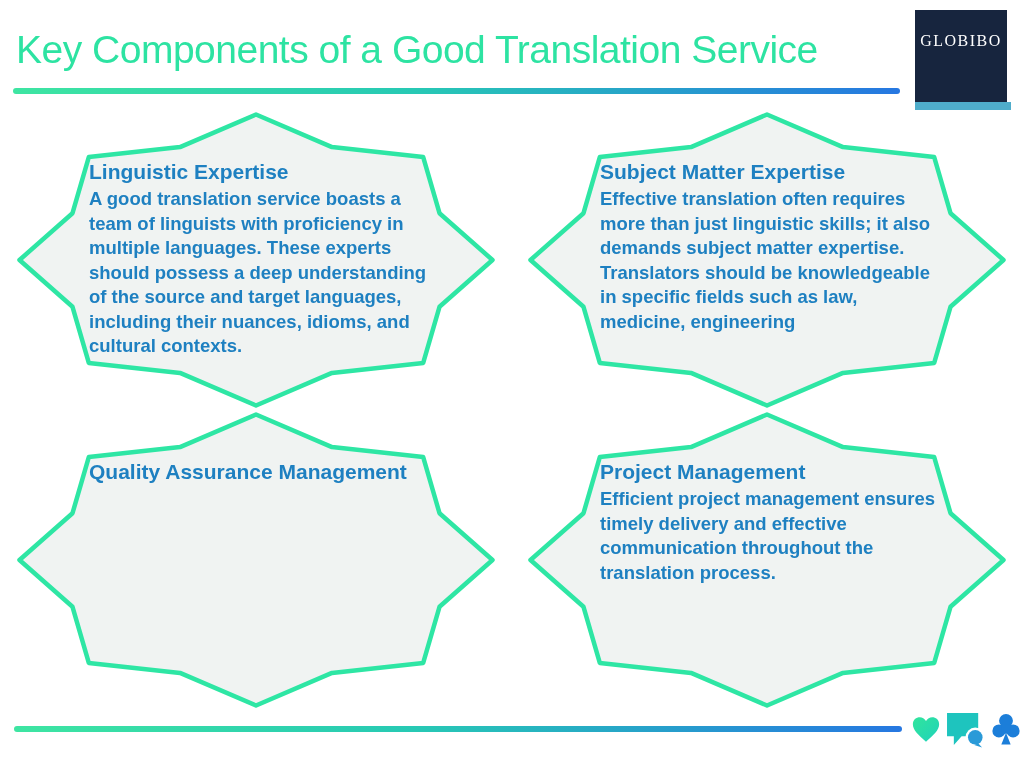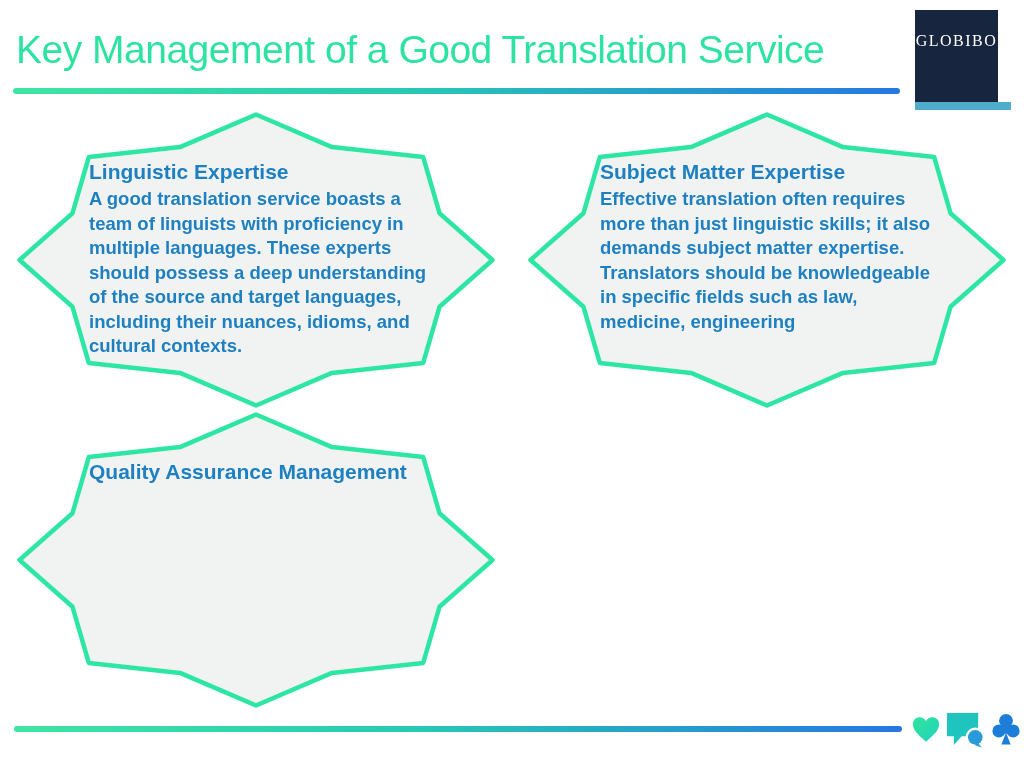--- a/index.html
+++ b/index.html
@@ -8,21 +8,21 @@
 
   
   .title{position:absolute;left:16px;top:28px;margin:0;font-size:39px;font-weight:500;
          color:#2de3a2;white-space:nowrap;letter-spacing:-0.5px;}
   .rule{position:absolute;height:6px;border-radius:3px;
         background:linear-gradient(90deg,#3ee5a2 0%,#27c9b4 45%,#2677e1 100%);}
   .rule-top{left:13px;top:88px;width:887px;}
   .rule-bottom{left:14px;top:726px;width:888px;}
 
   .logo{position:absolute;left:915px;top:10px;width:96px;height:100px;}
-  .logo-box{width:83px;height:92px;background:#17253e;display:flex;justify-content:center;
+  .logo-box{width:92px;height:92px;background:#17253e;display:flex;justify-content:center;
             align-items:flex-start;}
   .logo-text{margin-top:22px;color:#ffffff;font-family:"Liberation Serif",serif;
              font-size:16px;letter-spacing:1.5px;}
   .logo-strip{width:96px;height:8px;background:#4fadcb;}
 
   
   .badge{position:absolute;width:478px;height:296px;}
   .badge-b1{left:17px;top:112px;}
   .badge-b2{left:528px;top:112px;}
   .badge-b3{left:17px;top:412px;}
@@ -35,21 +35,21 @@
 
   
   .icons{position:absolute;left:911px;top:711px;display:flex;align-items:center;gap:4px;}
   .icons svg{display:block;}
 </style>
 </head>
 <body>
 
 <div class="slide">
 
-  <h1 class="title">Key Management of a Good Translation Service</h1>
+  <h1 class="title">Key Components of a Good Translation Service</h1>
 
   <div class="logo">
     <div class="logo-box">
       <span class="logo-text">GLOBIBO</span>
     </div>
     <div class="logo-strip"></div>
   </div>
 
   <div class="rule rule-top"></div>
 
@@ -86,20 +86,32 @@
 
   <div class="badge badge-b3">
     <svg class="star" viewBox="0 0 478 296">
       <polygon points="239,2.5 163,35.1 71.8,45.1 55.5,101.2 2.5,148 55.5,194.8 71.8,250.9 163,260.9 239,293.5 315,260.9 406.2,250.9 422.5,194.8 475.5,148 422.5,101.2 406.2,45.1 315,35.1" fill="#f0f3f2" stroke="#2ee6a4" stroke-width="4.5" stroke-linejoin="round"></polygon>
     </svg>
     <div class="badge-text">
       <h3>Quality Assurance Management</h3>
     </div>
   </div>
 
+  <div class="badge badge-b4">
+    <svg class="star" viewBox="0 0 478 296">
+      <polygon points="239,2.5 163,35.1 71.8,45.1 55.5,101.2 2.5,148 55.5,194.8 71.8,250.9 163,260.9 239,293.5 315,260.9 406.2,250.9 422.5,194.8 475.5,148 422.5,101.2 406.2,45.1 315,35.1" fill="#f0f3f2" stroke="#2ee6a4" stroke-width="4.5" stroke-linejoin="round"></polygon>
+    </svg>
+    <div class="badge-text">
+      <h3>Project Management</h3>
+      <p>Efficient project management ensures
+timely delivery and effective
+communication throughout the
+translation process.</p>
+    </div>
+  </div>
 
   <div class="rule rule-bottom"></div>
 
   <div class="icons">
     <svg width="30" height="29" viewBox="0 0 32 30">
       <defs>
         <linearGradient id="hg" x1="0" y1="0" x2="1" y2="1">
           <stop offset="0" stop-color="#31e59c"></stop>
             <stop offset="1" stop-color="#1fd2bb"></stop>
         </linearGradient>

